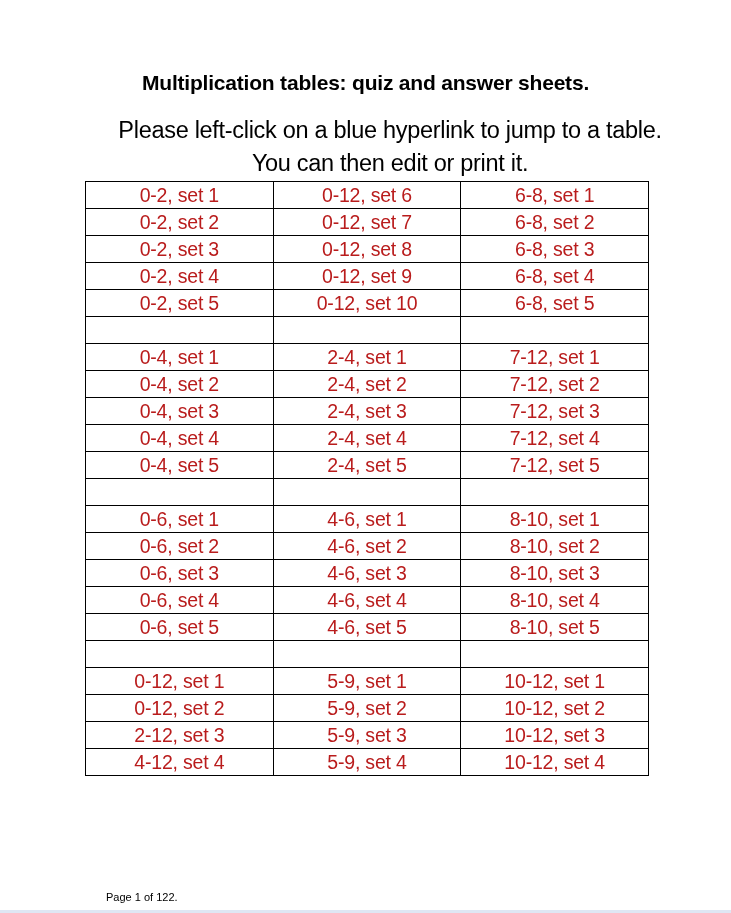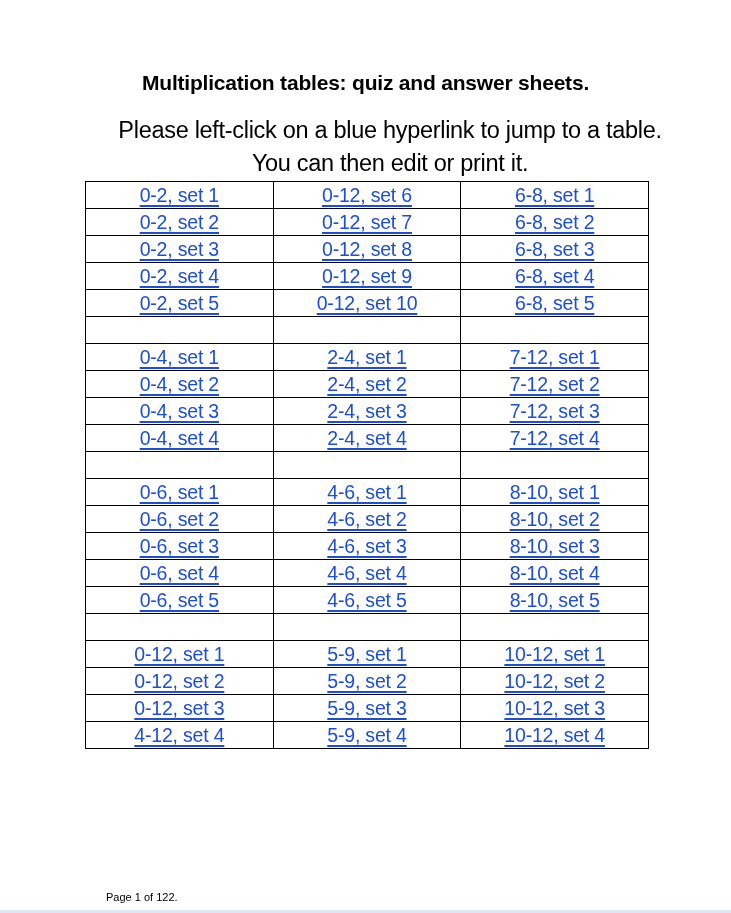--- a/index.html
+++ b/index.html
@@ -17,21 +17,21 @@
   }
   table.links {
     position: absolute; left: 85px; top: 181px; width: 564px;
     border-collapse: collapse; table-layout: fixed;
   }
   table.links td {
     border: 1px solid #000; height: 26px; padding: 0; text-align: center;
     font-size: 19.5px; line-height: 26px; vertical-align: middle;
   }
   table.links a {
-    color: #1d4ed8; text-decoration: underline; text-underline-offset: 3px;
+    color: #b91c1c; text-underline-offset: 3px;
     text-decoration-thickness: 1.5px; cursor: pointer; letter-spacing: -0.2px;
   }
   .footer {
     position: absolute; left: 86px; top: 890px; font-size: 11px; line-height: 14px; padding-left: 20px;
   }
   .bottom-bar {
     position: absolute; left: 0; right: 0; bottom: 0; height: 3px; background: #dfe6f3;
   }
 </style>
 </head>
@@ -86,20 +86,25 @@
         <td><a>0-4, set 3</a></td>
         <td><a>2-4, set 3</a></td>
         <td><a>7-12, set 3</a></td>
       </tr>
       <tr>
         <td><a>0-4, set 4</a></td>
         <td><a>2-4, set 4</a></td>
         <td><a>7-12, set 4</a></td>
       </tr>
       <tr>
+        <td><a>0-4, set 5</a></td>
+        <td><a>2-4, set 5</a></td>
+        <td><a>7-12, set 5</a></td>
+      </tr>
+      <tr>
         <td></td>
         <td></td>
         <td></td>
       </tr>
       <tr>
         <td><a>0-6, set 1</a></td>
         <td><a>4-6, set 1</a></td>
         <td><a>8-10, set 1</a></td>
       </tr>
       <tr>
@@ -131,21 +136,21 @@
         <td><a>0-12, set 1</a></td>
         <td><a>5-9, set 1</a></td>
         <td><a>10-12, set 1</a></td>
       </tr>
       <tr>
         <td><a>0-12, set 2</a></td>
         <td><a>5-9, set 2</a></td>
         <td><a>10-12, set 2</a></td>
       </tr>
       <tr>
-        <td><a>0-12, set 3</a></td>
+        <td><a>2-12, set 3</a></td>
         <td><a>5-9, set 3</a></td>
         <td><a>10-12, set 3</a></td>
       </tr>
       <tr>
         <td><a>4-12, set 4</a></td>
         <td><a>5-9, set 4</a></td>
         <td><a>10-12, set 4</a></td>
       </tr>
     </tbody>
 </table>

